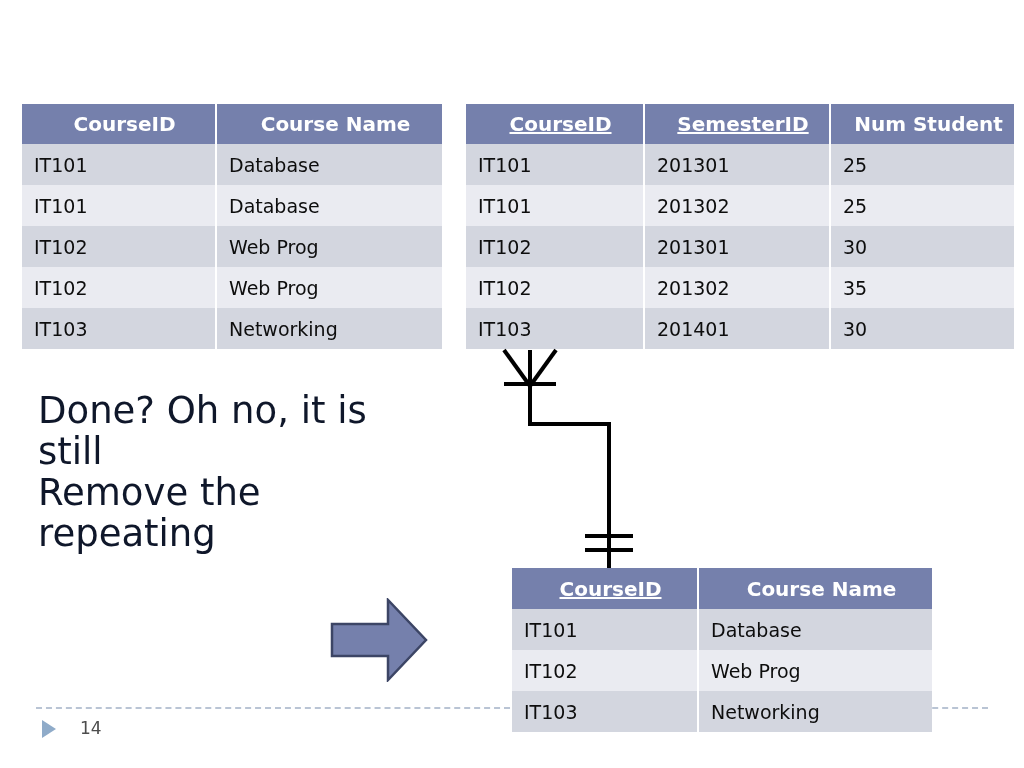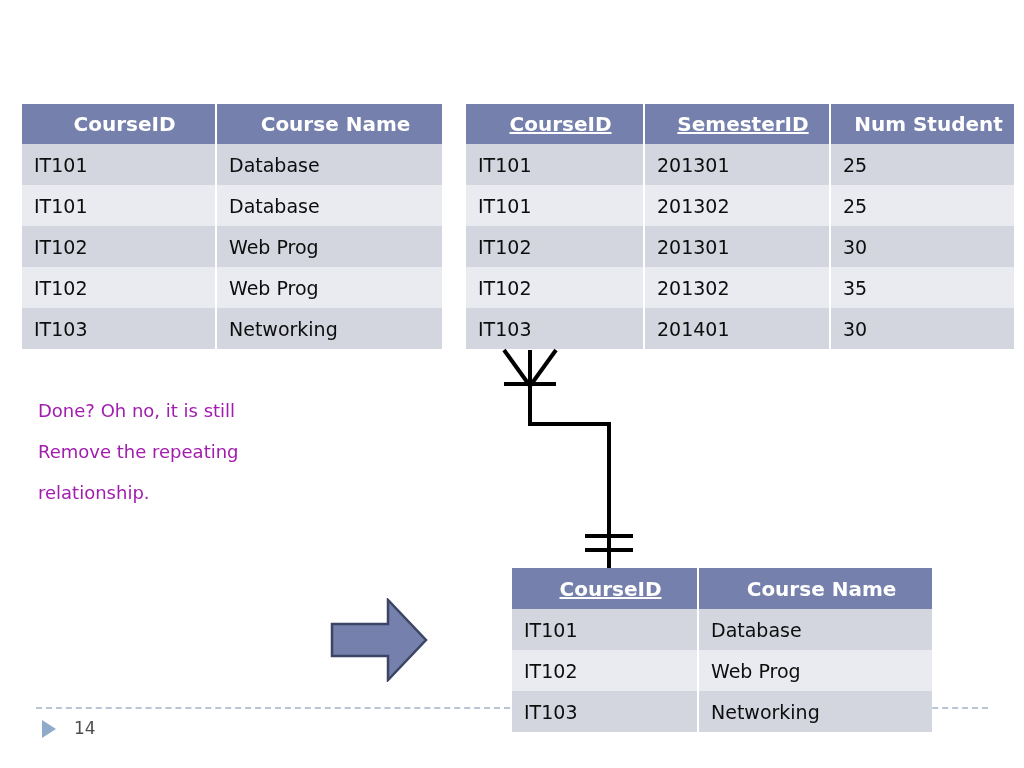--- a/index.html
+++ b/index.html
@@ -80,23 +80,23 @@
   #table-c td { height: 41px; font-size: 19px; padding: 0 0 0 12px; }
   #table-c col.c1 { width: 186px; }
   #table-c col.c2 { width: 234px; }
 
   
   #narrative {
     position: absolute;
     left: 38px;
     top: 390px;
     width: 360px;
-    font-size: 18px;
+    font-size: 37px;
     line-height: 41px;
-    color: #a21caf;
+    color: #0f172a;
     font-family: "DejaVu Sans", sans-serif;
   }
   #narrative p { margin: 0; }
 
   
   #block-arrow {
     position: absolute;
     left: 330px;
     top: 598px;
     width: 98px;
@@ -116,21 +116,21 @@
   #footer-rule {
     position: absolute;
     left: 36px;
     top: 707px;
     width: 952px;
     height: 0;
     border-top: 2px dashed #b9c4d4;
   }
   #slide-number {
     position: absolute;
-    left: 74px;
+    left: 80px;
     top: 718px;
     font-size: 17px;
     color: #4d4d4d;
     font-family: "DejaVu Sans", sans-serif;
   }
   #footer-triangle {
     position: absolute;
     left: 42px;
     top: 720px;
     width: 0;
@@ -239,21 +239,20 @@
 
     <g stroke="#000000" stroke-width="4" fill="none">
       <line x1="105" y1="196" x2="153" y2="196"></line>
       <line x1="105" y1="210" x2="153" y2="210"></line>
     </g>
   </svg>
 
   <div id="narrative">
     <p>Done? Oh no, it is still</p>
     <p>Remove the repeating</p>
-    <p>relationship.</p>
   </div>
 
   <svg id="block-arrow" viewBox="0 0 98 84">
     <polygon points="2,26 58,26 58,2 96,42 58,82 58,58 2,58" fill="#7580ac" stroke="#3c4565" stroke-width="2.5" stroke-linejoin="miter"></polygon>
   </svg>
 
   <table class="dbtable" id="table-c">
     <colgroup>
         <col class="c1">
         <col class="c2">

